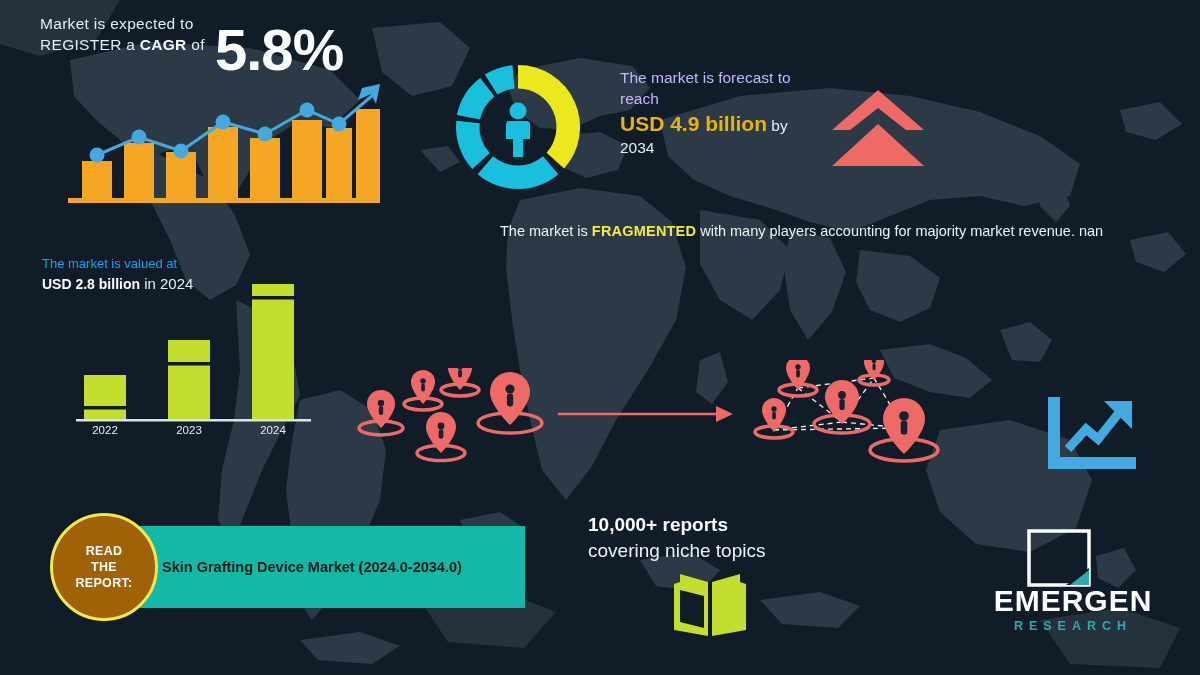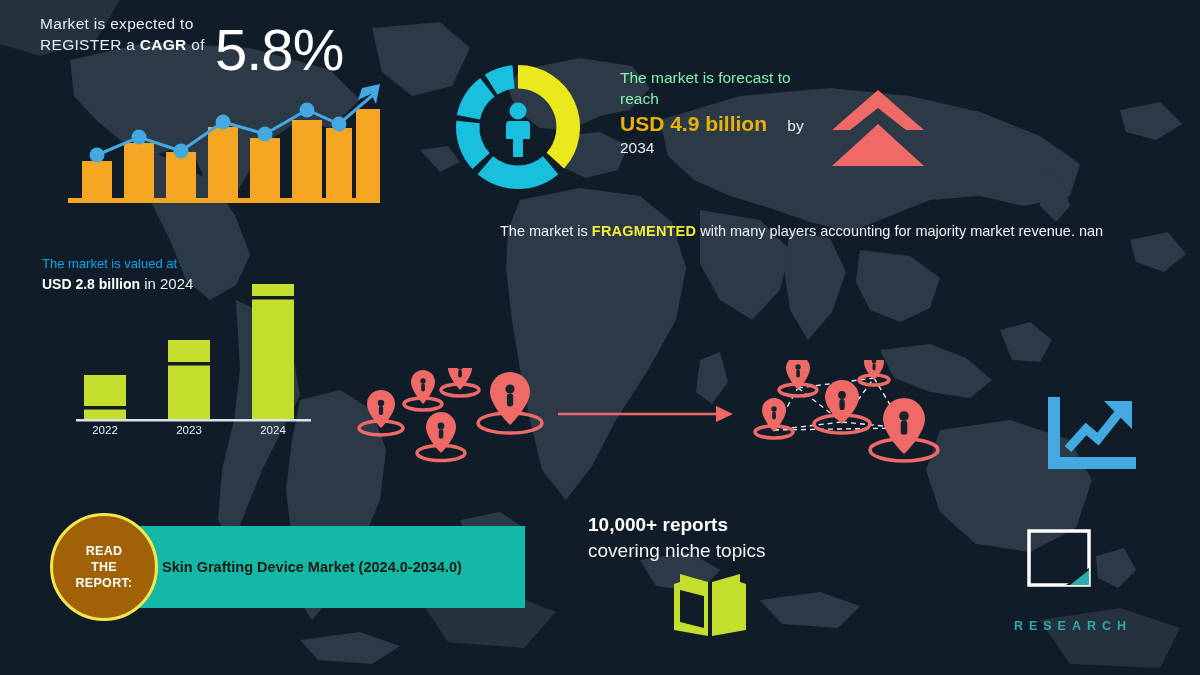--- a/index.html
+++ b/index.html
@@ -18,28 +18,28 @@
   
   .txt { position:absolute; z-index:5; line-height:1.35; }
 
   
   #cagr-block { left:40px; top:14px; width:330px; }
   #cagr-block .l1 { font-size:15.5px; letter-spacing:.3px; color:#e7ecf0; }
   #cagr-block .l2 { font-size:15.5px; letter-spacing:.3px; color:#e7ecf0; }
   #cagr-block .l2 b { font-weight:700; color:#ffffff; }
   #cagr-value {
     position:absolute; left:215px; top:16px; z-index:6;
-    font-size:58px; font-weight:400; color:#ffffff; letter-spacing:-1px;
+    font-size:58px; font-weight:700; color:#ffffff; letter-spacing:-1px;
   }
 
   
   #forecast-block { left:620px; top:68px; width:245px; }
-  #forecast-block .f1 { font-size:15.5px; color:#86efac; }
+  #forecast-block .f1 { font-size:15.5px; color:#c4b5fd; }
   #forecast-block .f2 { font-size:21px; font-weight:700; color:#eab308; display:inline; }
-  #forecast-block .f3 { font-size:15.5px; color:#e7ecf0; display:inline;padding-left:16px; }
+  #forecast-block .f3 { font-size:15.5px; color:#e7ecf0; display:inline; }
   #forecast-block .f4 { font-size:15.5px; color:#e7ecf0; }
 
   
   #fragmented-block { left:500px; top:220px; width:640px; font-size:14.5px; color:#eef2f5; line-height:1.55; }
   #fragmented-block .hl { color:#f2ea3c; font-weight:700; letter-spacing:.2px; }
 
   
   #valued-block { left:42px; top:255px; width:300px; }
   #valued-block .v1 { font-size:13px; color:#0ea5e9; }
   #valued-block .v2 { font-size:14px; font-weight:700; color:#ffffff; display:inline; }
@@ -369,16 +369,17 @@
   </div>
 
   <div id="logo">
     <div class="mark">
       <svg viewBox="0 0 66 60" aria-hidden="true">
         <rect x="3" y="3" width="60" height="54" fill="none" stroke="#ffffff" stroke-width="3.5"></rect>
         <path d="M40 57 L63 57 L63 40 Z" fill="#0f1b26"></path>
         <path d="M44 57 L63 57 L63 42 Z" fill="#2fa9ac"></path>
       </svg>
     </div>
+    <div class="name">EMERGEN</div>
     <div class="sub">RESEARCH</div>
   </div>
 
 </div>
 
 </body></html>

